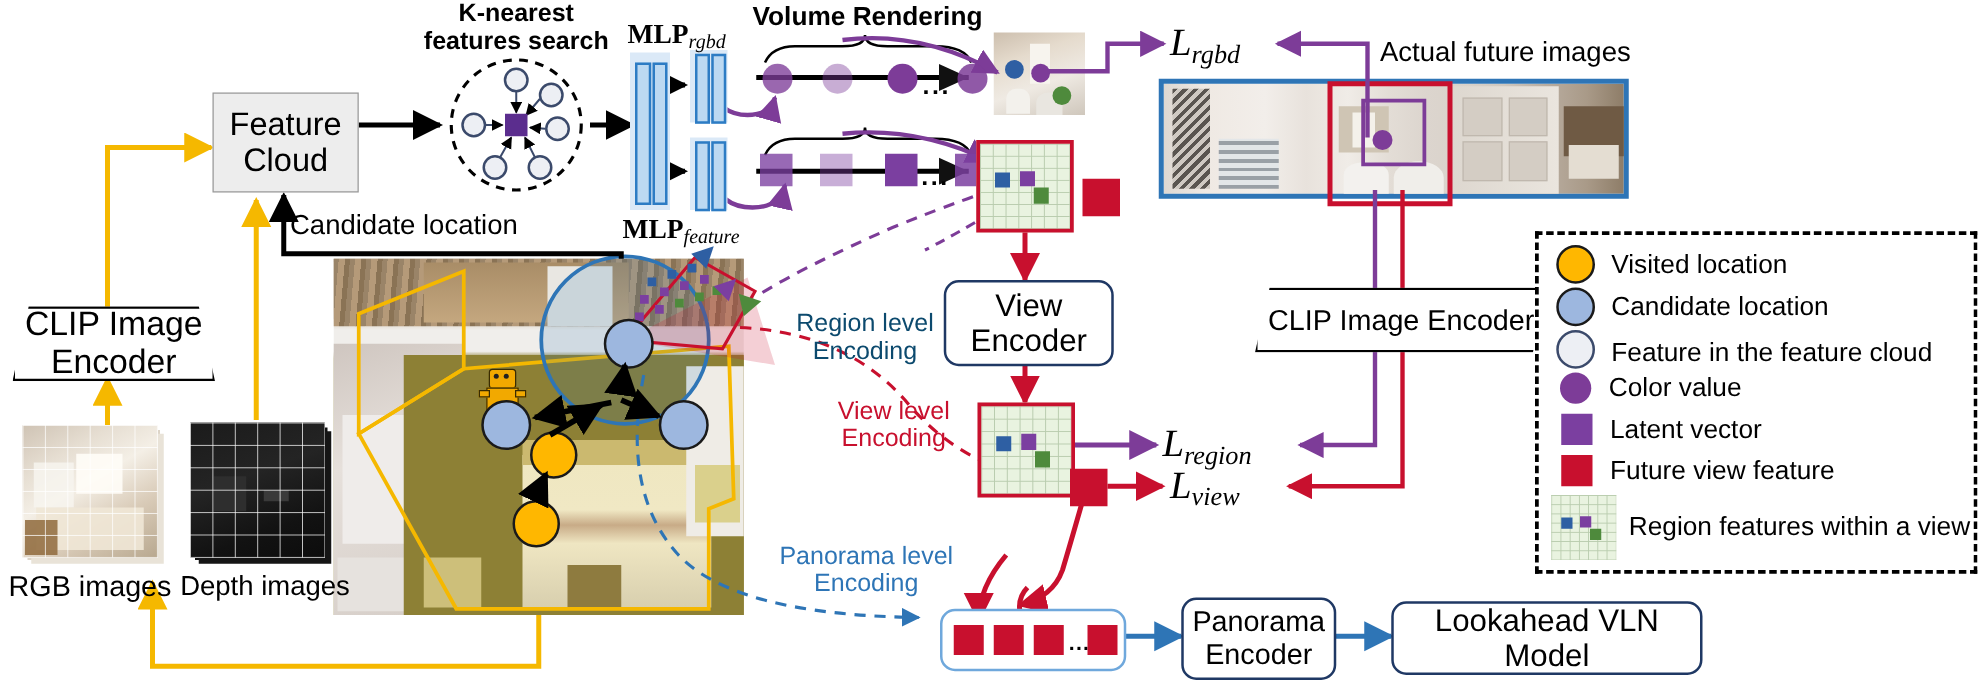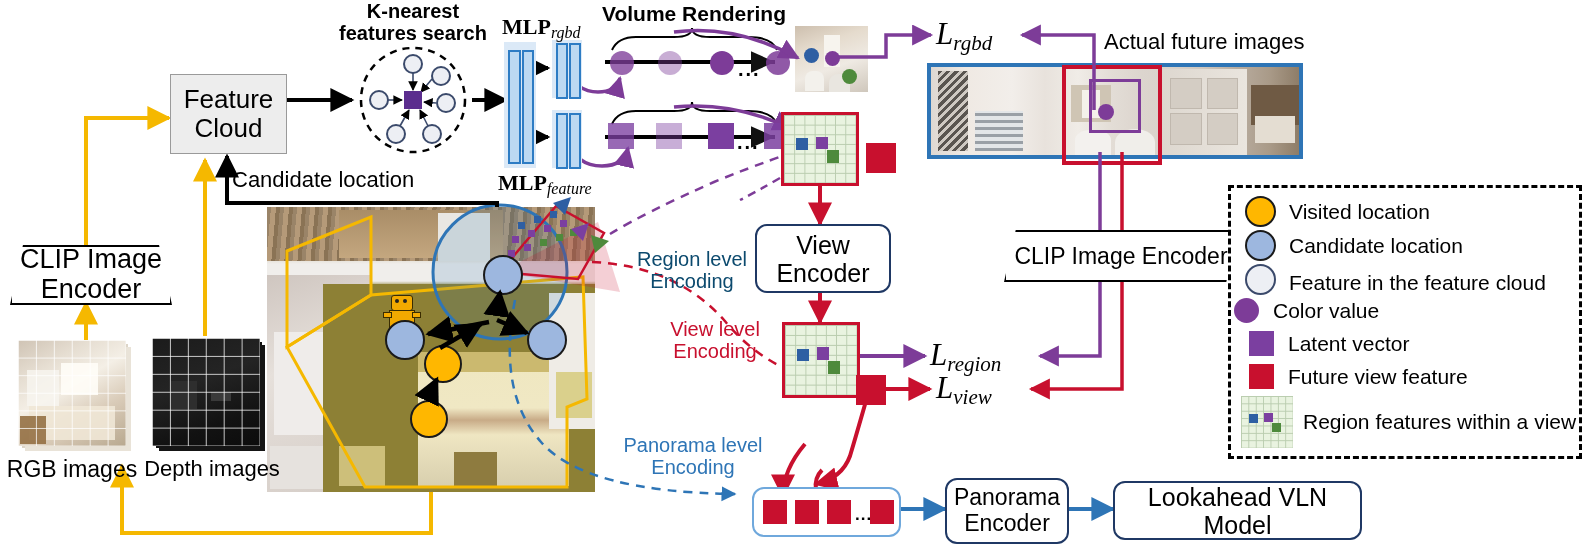--- a/index.html
+++ b/index.html
@@ -427,21 +427,21 @@
       <span style="margin-left:13px;font-size:21px;">Visited location</span>
     </div>
     <div class="lgrow" style="left:14px;top:42px;">
       <span class="circ c-cand" style="position:relative;width:27px;height:27px;display:inline-block;"></span>
       <span style="margin-left:13px;font-size:21px;">Candidate location</span>
     </div>
     <div class="lgrow" style="left:14px;top:76px;align-items:flex-end;">
       <span class="circ c-feat" style="position:relative;width:27px;height:27px;display:inline-block;"></span>
       <span style="margin-left:13px;font-size:21px;">Feature in the feature cloud</span>
     </div>
-    <div class="lgrow" style="left:3px;top:110px;">
+    <div class="lgrow" style="left:17px;top:110px;">
       <span class="circ c-color" style="position:relative;width:25px;height:25px;display:inline-block;"></span>
       <span style="margin-left:14px;font-size:21px;">Color value</span>
     </div>
     <div class="lgrow" style="left:18px;top:143px;">
       <span class="sq s-latent" style="position:relative;width:25px;height:25px;display:inline-block;"></span>
       <span style="margin-left:14px;font-size:21px;">Latent vector</span>
     </div>
     <div class="lgrow" style="left:18px;top:176px;">
       <span class="sq s-future" style="position:relative;width:25px;height:25px;display:inline-block;"></span>
       <span style="margin-left:14px;font-size:21px;">Future view feature</span>

